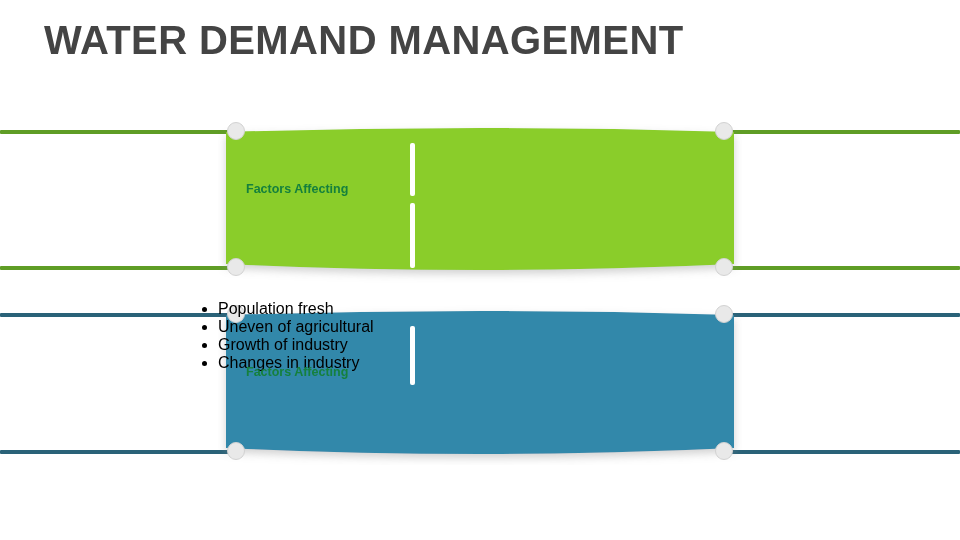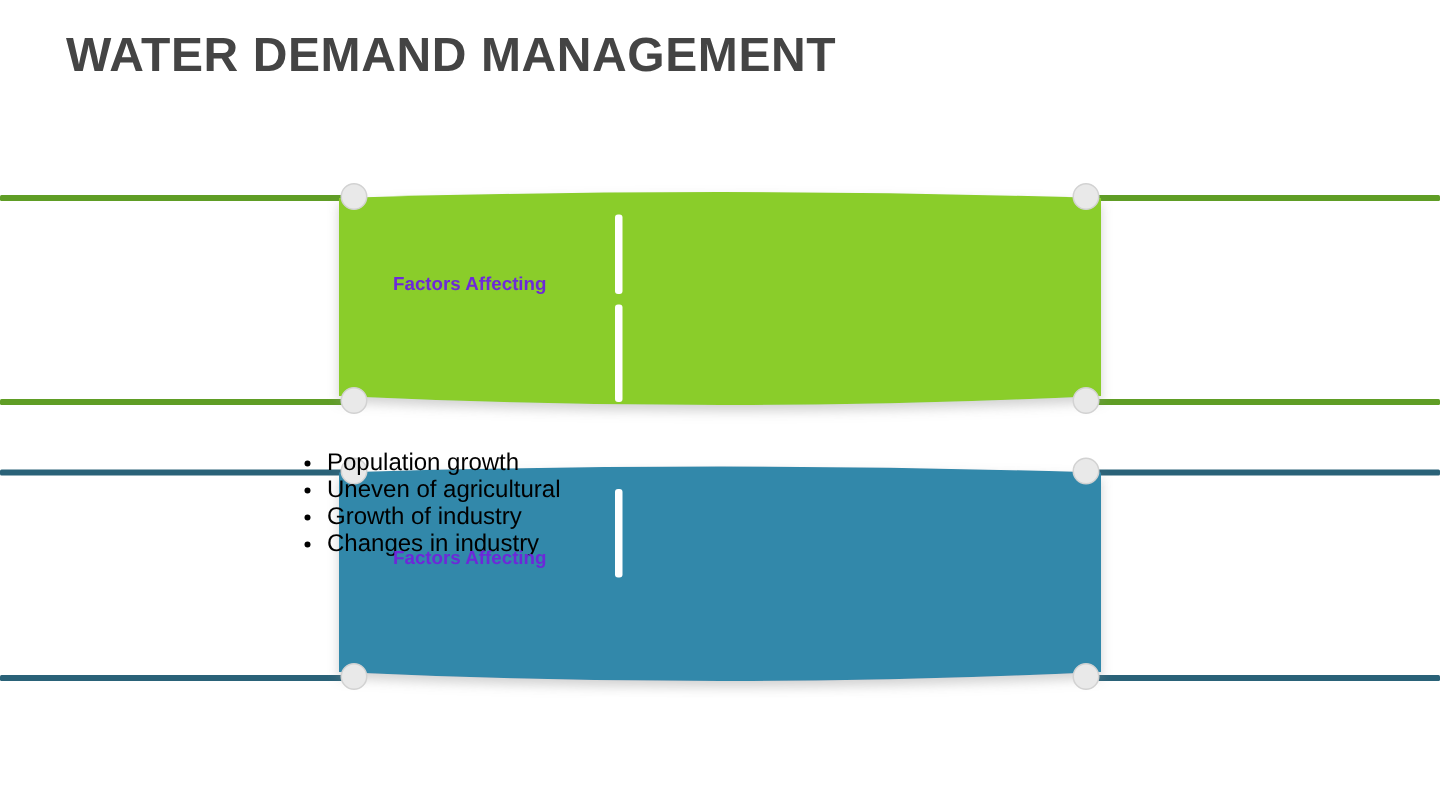--- a/index.html
+++ b/index.html
@@ -14,21 +14,21 @@
     background: #ffffff;
     font-family: "Liberation Sans", sans-serif;
     position: relative;
   }
 
   
   .slide-title {
     position: absolute;
     left: 44px;
     top: 18px;
-    font-size: 32px;
+    font-size: 40px;
     font-weight: bold;
     letter-spacing: 0.4px;
     color: #444444;
     white-space: nowrap;
   }
 
   
   .banner-group {
     position: absolute;
     left: 0;
@@ -67,23 +67,23 @@
   .banner-content {
     position: absolute;
     left: 218px;
     top: 0;
     width: 524px;
     height: 165px;
   }
 
   .label-block {
     position: absolute;
-    left: 44px;
+    left: 28px;
     width: 175px;
-    color: #6d28d9;
+    color: #15803d;
     font-size: 12.5px;
     font-weight: bold;
     line-height: 29px;
   }
   .green .label-block { top: 57px; }
   .blue  .label-block { top: 58px; }
 
   .label-line { display: block; white-space: nowrap; }
 
   
@@ -200,19 +200,19 @@
 
   <div class="banner-content">
     <div class="label-block">
       <span class="label-line">Factors Affecting</span>
     </div>
 
     <div class="divider-seg a"></div>
     <div class="divider-seg b"></div>
 
     <ul class="bullets">
-      <li>Population growth</li>
+      <li>Population fresh</li>
       <li>Uneven of agricultural</li>
       <li>Growth of industry</li>
       <li> Changes in industry</li>
     </ul>
   </div>
 </div>
 
 </body></html>

